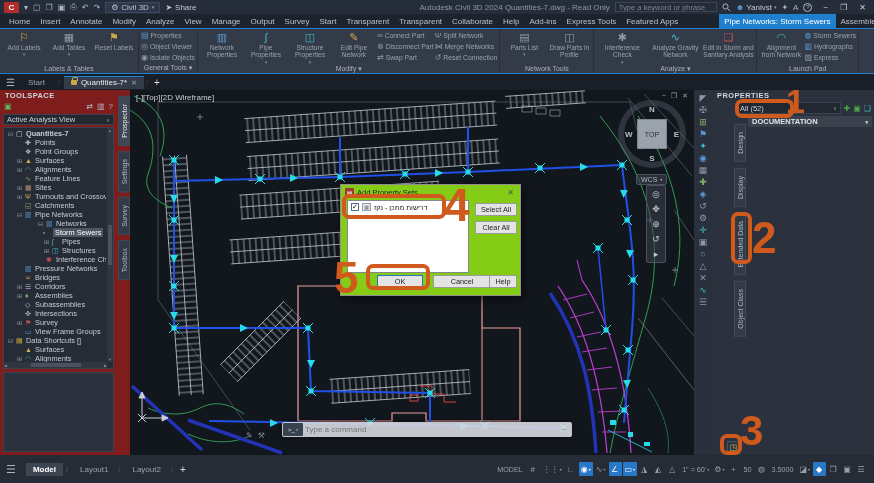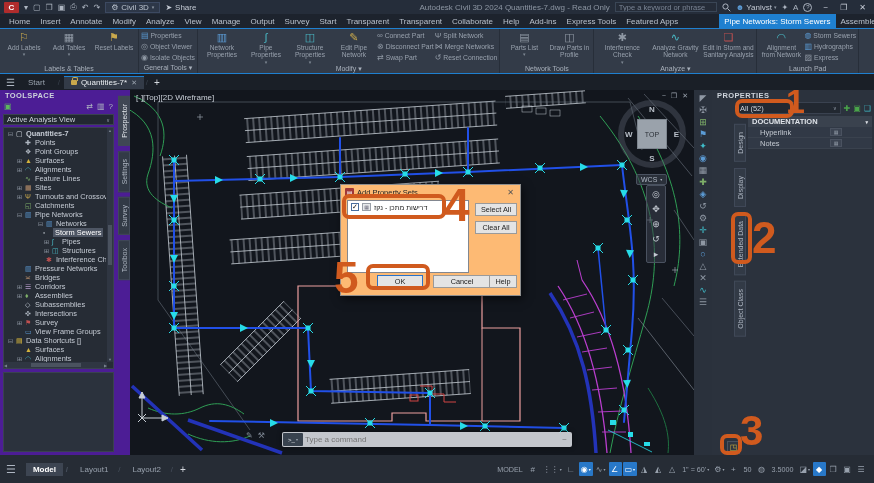--- a/index.html
+++ b/index.html
@@ -42,21 +42,21 @@
 .ftab::after{content:"/";color:#39414d;position:absolute;right:-4px;}
 .ftab[data-active="true"]{background:#333b48;color:#e8ecf1;border-top:1px solid var(--accent);}
 .lockicon{display:none;width:6px;height:5px;background:#c9a84c;border-radius:1px;position:relative;}
 .lockicon::before{content:"";position:absolute;left:1px;top:-3px;width:4px;height:3px;border:1px solid #c9a84c;border-bottom:none;border-radius:2px 2px 0 0;}
 .ftab[data-lock="true"] .lockicon{display:inline-block;}
 .ftab .close{font-size:7px;color:#9aa3ae;}
 .ft-add{margin-left:8px;color:#d6dae0;font-size:10px;}
 
 #main{display:flex;height:365px;}
 
-#toolspace{width:130px;background:#4c1d95;display:flex;overflow:hidden;}
+#toolspace{width:130px;background:#7f1d1d;display:flex;overflow:hidden;}
 .ts-body{width:117px;display:flex;flex-direction:column;}
 .ts-title{height:10px;font-size:7.5px;font-weight:bold;color:#cdd3db;display:flex;align-items:center;padding-left:5px;letter-spacing:.4px;}
 .ts-toolbar{height:13px;display:flex;align-items:center;padding:0 4px;gap:4px;font-size:8px;}
 .ts-toolbar .sp{flex:1;}
 .ts-combo{height:11px;margin:1px 3px;background:#222831;border:1px solid #3a4250;font-size:7.5px;color:#ccd2da;display:flex;align-items:center;padding:0 3px;}
 .ts-combo .dd{margin-left:auto;font-size:5px;color:#8f98a4;}
 .ts-tree{flex:1;margin:1px 3px 0;background:#262c35;border:1px solid #3a4250;position:relative;overflow:hidden;padding:1px 7px 7px 1px;}
 .titem{height:9px;display:flex;align-items:center;gap:2px;font-size:7.4px;color:#c6ccd5;white-space:nowrap;overflow:hidden;}
 .titem[data-level="0"]{padding-left:2px}.titem[data-level="1"]{padding-left:11px}
 .titem[data-level="2"]{padding-left:32px}.titem[data-level="3"]{padding-left:29px}
@@ -81,21 +81,21 @@
 .vcube{position:absolute;left:488px;top:10px;width:68px;height:68px;border-radius:50%;border:6px solid rgba(95,103,115,.38);}
 .vcube span{position:absolute;font-size:8px;font-weight:bold;color:#b8bfc8;}
 .vc-n{left:50%;top:-1px;transform:translateX(-50%);}
 .vc-s{left:50%;bottom:-1px;transform:translateX(-50%);}
 .vc-w{left:1px;top:50%;transform:translateY(-50%);}
 .vc-e{right:1px;top:50%;transform:translateY(-50%);}
 .vface{position:absolute;left:13px;top:13px;width:30px;height:30px;background:#9aa2ab;color:#2c3138;font-size:7px;display:flex;align-items:center;justify-content:center;border:1px solid #7e868f;}
 .wcs{position:absolute;left:506px;top:84px;height:11px;padding:0 4px;background:rgba(58,66,78,.6);border:1px solid #4a5260;font-size:7px;color:#aeb6c2;display:flex;align-items:center;gap:3px;border-radius:2px;}
 .navbar{position:absolute;left:516px;top:95px;width:20px;background:rgba(58,66,78,.55);border:1px solid #4a5260;border-radius:2px;display:flex;flex-direction:column;align-items:center;padding:3px 0;gap:5px;font-size:9px;color:#c3c9d1;}
 .cmd-side{position:absolute;left:116px;top:341px;font-size:8px;color:#7f8894;display:flex;gap:5px;}
-.cmdline{position:absolute;left:152px;top:342px;width:290px;height:15px;background:rgba(210,214,219,.92);border-radius:2px;display:flex;align-items:center;box-shadow:0 0 5px rgba(0,0,0,.45);}
+.cmdline{position:absolute;left:152px;top:332px;width:290px;height:15px;background:rgba(210,214,219,.92);border-radius:2px;display:flex;align-items:center;box-shadow:0 0 5px rgba(0,0,0,.45);}
 .cmd-chip{width:20px;height:13px;margin:1px 2px 1px 1px;background:#39434f;color:#dfe3e8;font-size:6px;display:flex;align-items:center;justify-content:center;gap:1px;border-radius:1px;}
 .cmd-chip .dd{font-size:4px;color:#9aa3ae;}
 .cmd-input{flex:1;border:none;background:transparent;font-size:8px;color:#444;outline:none;font-family:"Liberation Sans",sans-serif;}
 .cmd-min{margin-right:5px;color:#777;font-size:8px;}
 
 #rightrail{width:18px;background:#2a313c;display:flex;flex-direction:column;align-items:center;padding-top:3px;gap:2px;font-size:9px;overflow:hidden;}
 #propspanel{width:162px;background:#2b323d;display:flex;flex-direction:column;font-size:7.5px;position:relative;overflow:hidden;}
 .pp-title{height:10px;font-size:7.5px;font-weight:bold;color:#cdd3db;display:flex;align-items:center;padding-left:5px;letter-spacing:.4px;}
 .pp-toprow{display:flex;align-items:center;gap:3px;padding:2px 3px 2px 24px;}
 .pp-combo{flex:1;height:12px;background:#222831;border:1px solid #3a4250;display:flex;align-items:center;padding:0 3px;color:#ccd2da;}
@@ -115,21 +115,21 @@
 .sb-tab{padding:2px 7px;position:relative;}
 .sb-tab::after{content:"/";color:#49515e;position:absolute;right:-5px;top:2px;}
 .sb-tab[data-active="true"]{background:#3d4552;color:#fff;font-weight:bold;}
 .sb-add{margin-left:8px;color:#d6dae0;font-size:10px;}
 .sb-right{margin-left:auto;display:flex;align-items:center;gap:1px;}
 .sbtn{min-width:13px;height:14px;display:flex;align-items:center;justify-content:center;padding:0 2px;gap:1px;white-space:nowrap;}
 .sbtn[data-a="true"]{background:var(--select);color:#fff;border-radius:1px;}
 .sbtn .dd{font-size:4px;}
 .sbtn[data-t="true"]{font-size:7.2px;}
 
-#dialog{position:absolute;left:340px;top:184px;width:181px;height:112px;background:#fdba74;border:1px solid #8f8f8f;box-shadow:2px 3px 9px rgba(0,0,0,.55);font-size:7.5px;color:#222;z-index:20;}
+#dialog{position:absolute;left:340px;top:184px;width:181px;height:112px;background:#84cc16;border:1px solid #8f8f8f;box-shadow:2px 3px 9px rgba(0,0,0,.55);font-size:7.5px;color:#222;z-index:20;}
 .dlg-title{height:14px;display:flex;align-items:center;padding:0 4px;gap:3px;}
 .dlg-ico{width:9px;height:9px;background:#a03838;color:#fff;font-size:6px;display:flex;align-items:center;justify-content:center;border-radius:1px;}
 .dlg-close{margin-left:auto;color:#555;font-size:8px;padding-right:2px;}
 .dlg-list{position:absolute;left:6px;top:15px;width:122px;height:73px;background:#fff;border:1px solid #828790;}
 .dlg-item{display:flex;align-items:center;gap:3px;padding:2px 3px;}
 .chk{width:8px;height:8px;border:1px solid #4a6e9e;background:#fff;font-size:7px;color:#111;display:flex;align-items:center;justify-content:center;flex:none;}
 .dlg-item-ico{width:9px;height:8px;border:1px solid #9aa0a8;background:#e8eaec;font-size:5px;color:#667;display:flex;align-items:center;justify-content:center;flex:none;}
 .dlg-item-label{font-size:7px;}
 .btn{position:absolute;background:#e4e4e4;border:1px solid #9a9a9a;display:flex;align-items:center;justify-content:center;height:13px;font-size:7.3px;color:#222;}
 #btn-selectall{left:134px;top:18px;width:42px;}
@@ -804,31 +804,20 @@
         <div class="vtab">Design</div>
             <div class="vtab">Display</div>
             <div class="vtab">Extended Data</div>
             <div class="vtab">Object Class</div>
           </div>
         <div class="pp-content">
           <div class="pp-section">
             <span>DOCUMENTATION</span>
             <span class="dd">▾</span>
           </div>
-          <div>
-
-          <div class="pp-row">
-                <span>Hyperlink</span>
-                <span class="pp-val">▦</span>
-              </div>
-              <div class="pp-row">
-                <span>Notes</span>
-                <span class="pp-val">▦</span>
-              </div>
-            </div>
         </div>
       </div>
       <div class="pp-bottomicon">◳</div>
     </div>
   </div>
 
   <div id="statusbar">
     <span class="sb-menu">☰</span>
     <div style="display:flex;gap:10px">
 

